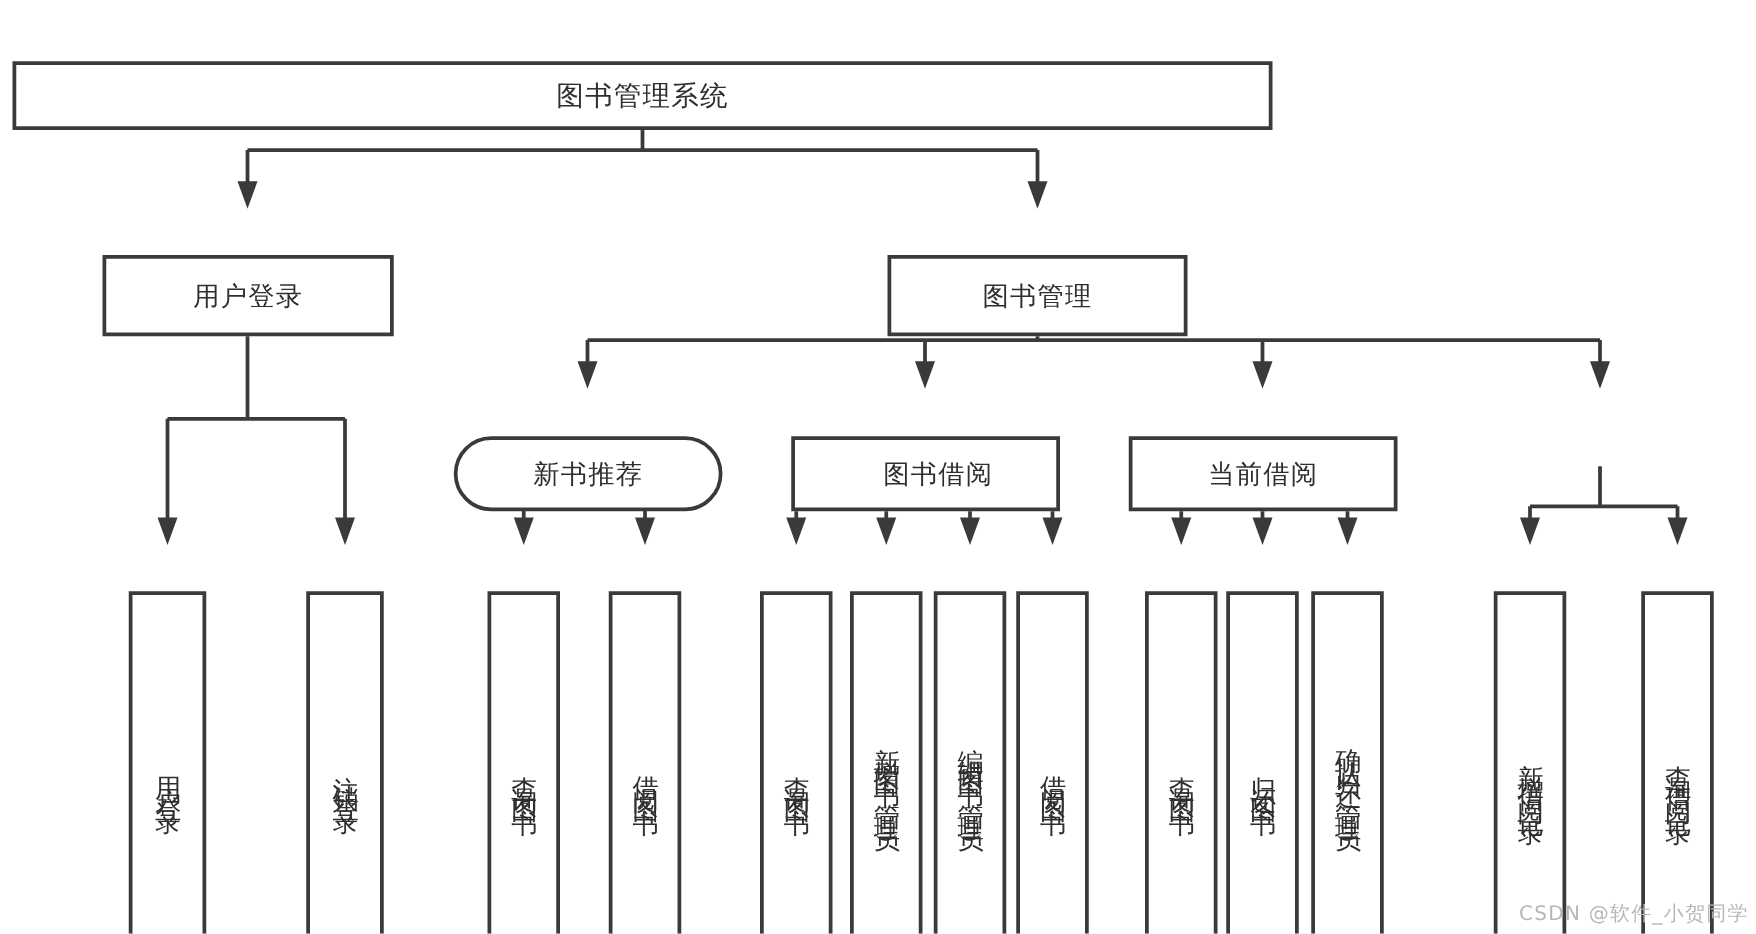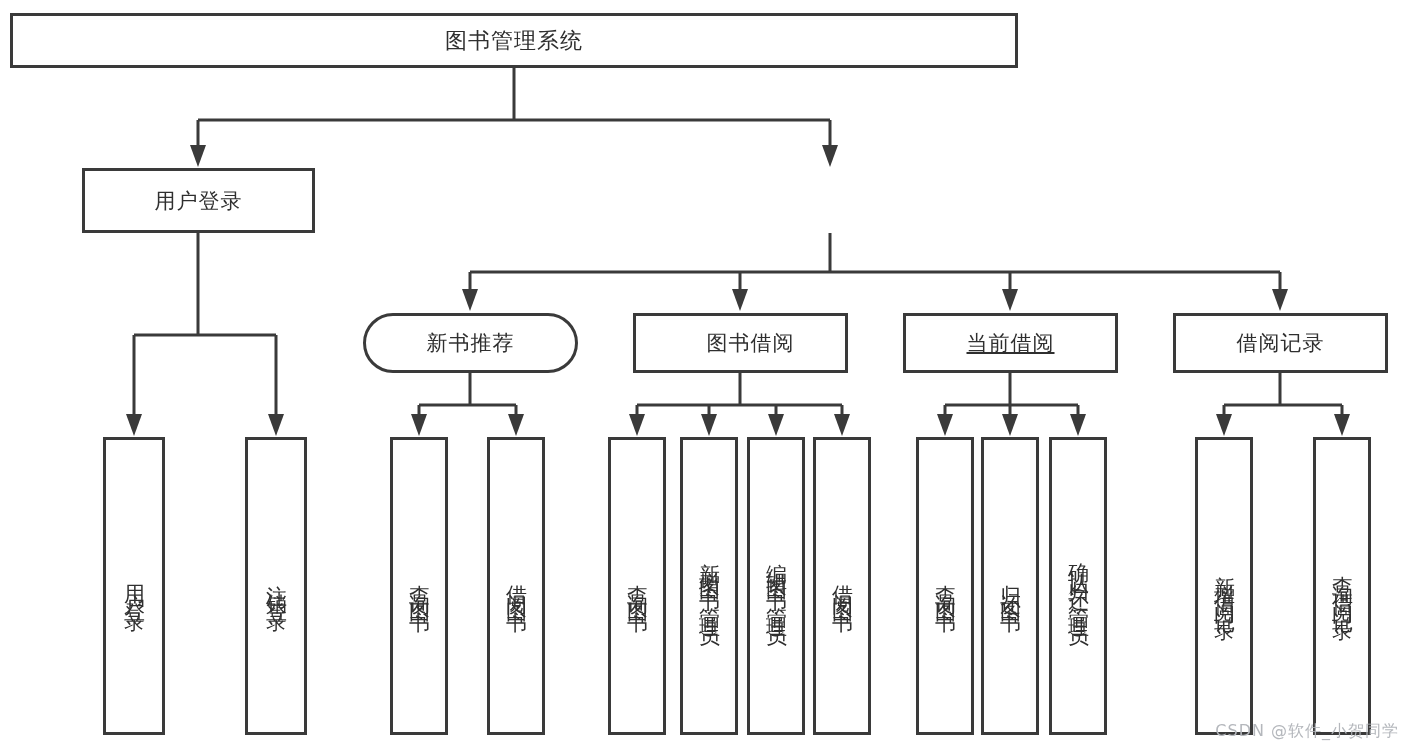--- a/index.html
+++ b/index.html
@@ -25,20 +25,21 @@
   .node {
     position: absolute;
     box-sizing: border-box;
     background: #ffffff;
     border: 3px solid #3a3a3a;
     color: #2f2f2f;
     display: flex;
     align-items: center;
     justify-content: center;
     text-align: center;
+    margin-top: 36px;
   }
   .node.h {
     font-size: 21px;
     letter-spacing: 1px;
   }
   .node.root {
     font-size: 22px;
   }
   .node.v {
     font-size: 21px;
@@ -93,25 +94,25 @@
       <polygon points="1002,414 1018,414 1010,436"></polygon>
       <polygon points="1070,414 1086,414 1078,436"></polygon>
       <polygon points="1216,414 1232,414 1224,436"></polygon>
       <polygon points="1334,414 1350,414 1342,436"></polygon>
     </g>
   </svg>
 
   <div class="node h root" style="left:10px; top:13px; width:1008px; height:55px;">图书管理系统</div>
 
   <div class="node h" style="left:82px; top:168px; width:233px; height:65px;">用户登录</div>
+  <div class="node h" style="left:710px; top:168px; width:240px; height:65px;">图书管理</div>
 
   <div class="node h" style="left:363px; top:313px; width:215px; height:60px;border-radius:30px;">新书推荐</div>
   <div class="node h" style="left:633px; top:313px; width:215px; height:60px;padding-left:20px;">图书借阅</div>
-  <div class="node h" style="left:903px; top:313px; width:215px; height:60px;text-decoration:underline;">当前借阅</div>
-  <div class="node h" style="left:1173px; top:313px; width:215px; height:60px;">借阅记录</div>
+  <div class="node h" style="left:903px; top:313px; width:215px; height:60px;">当前借阅</div>
 
   <div class="node v" style="left:103px; top:437px; width:62px; height:298px;">
     <span class="vlabel">用户登录</span>
   </div>
   <div class="node v" style="left:245px; top:437px; width:62px; height:298px;">
     <span class="vlabel">注销登录</span>
   </div>
 
   <div class="node v" style="left:390px; top:437px; width:58px; height:298px;">
     <span class="vlabel">查询图书</span>

